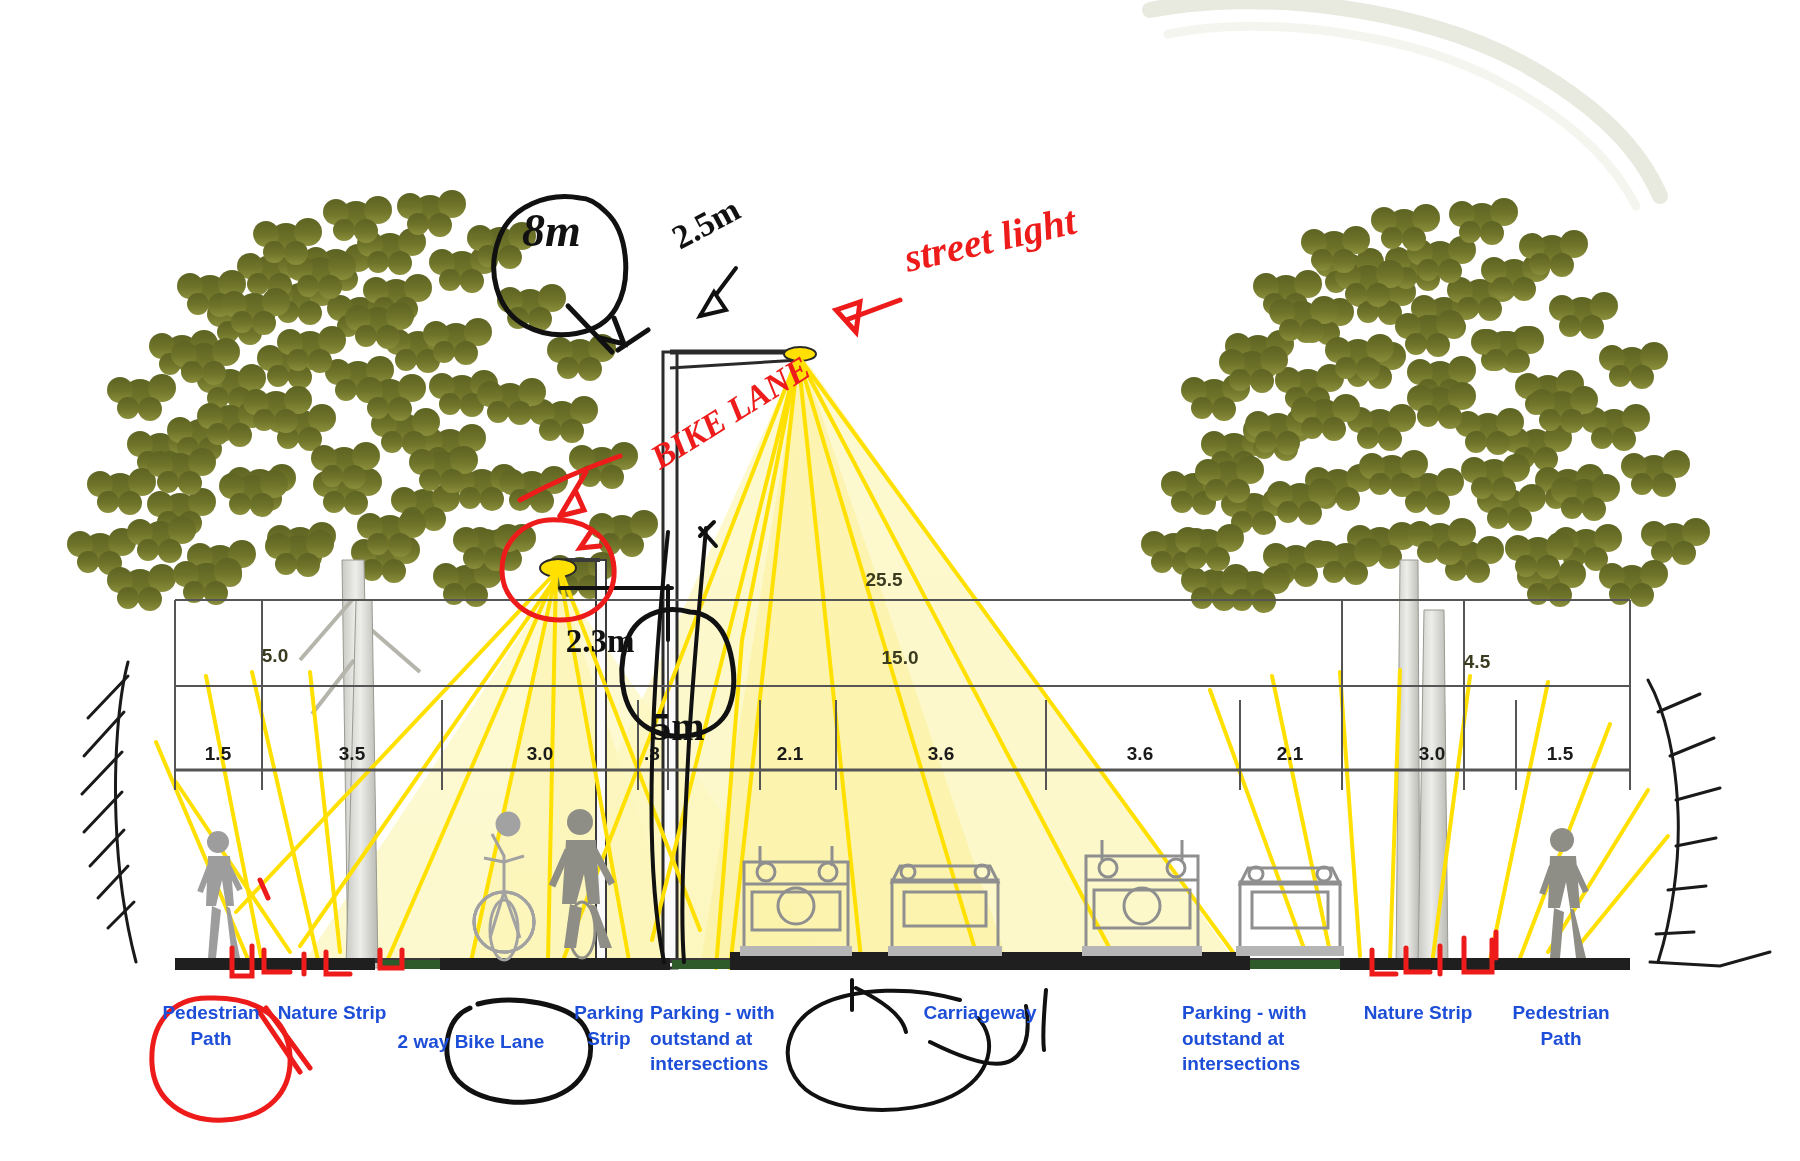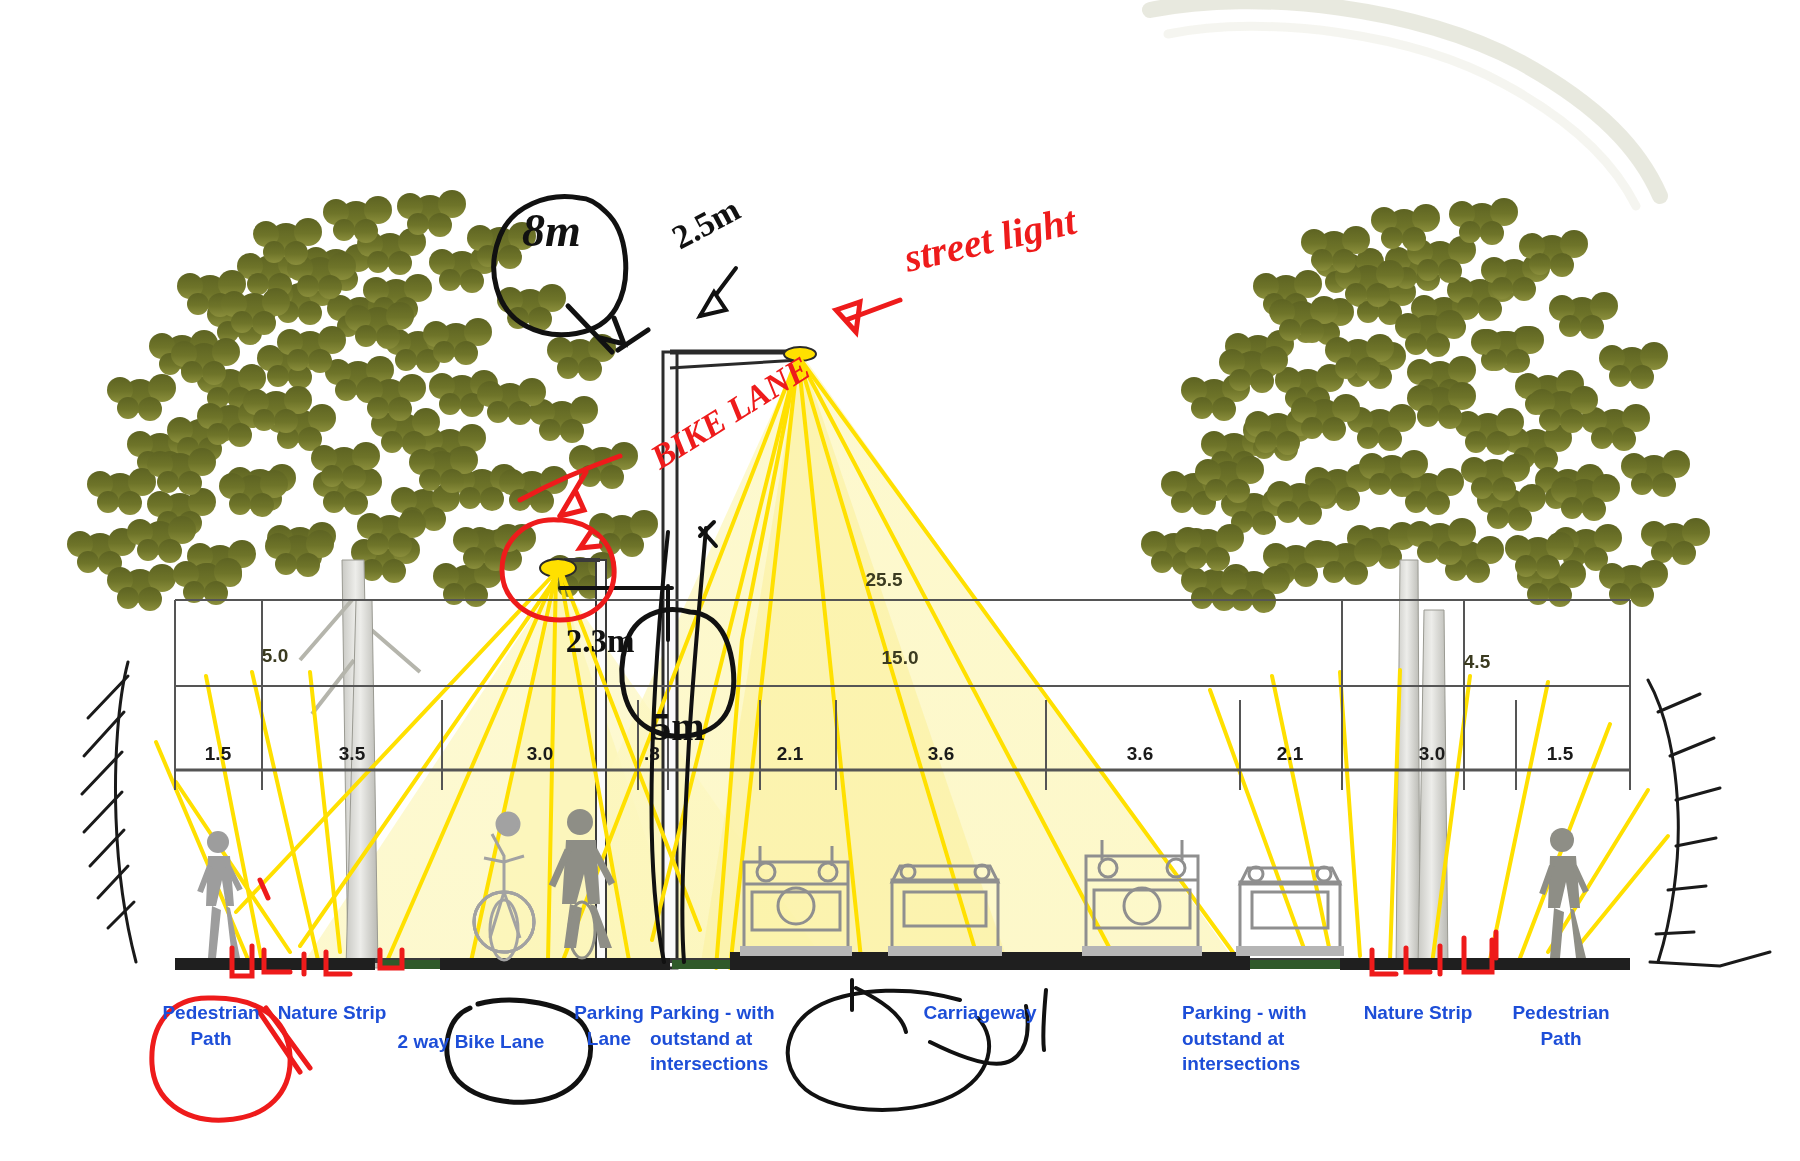--- a/index.html
+++ b/index.html
@@ -512,21 +512,21 @@
   <div class="captionbox" style="left:264px;top:1000px;width:136px;">
     <div>Nature Strip</div>
   </div>
 
   <div class="captionbox" style="left:388px;top:1000px;width:166px;margin-top:29px;">
     <div>2 way Bike Lane</div>
   </div>
 
   <div class="captionbox" style="left:570px;top:1000px;width:78px;">
     <div>Parking</div>
-    <div>Lane</div>
+    <div>Strip</div>
   </div>
 
   <div class="captionbox" style="left:650px;top:1000px;width:170px;text-align:left;">
     <div>Parking - with</div>
     <div>outstand at</div>
     <div>intersections</div>
   </div>
 
   <div class="captionbox" style="left:900px;top:1000px;width:160px;">
     <div>Carriageway</div>

